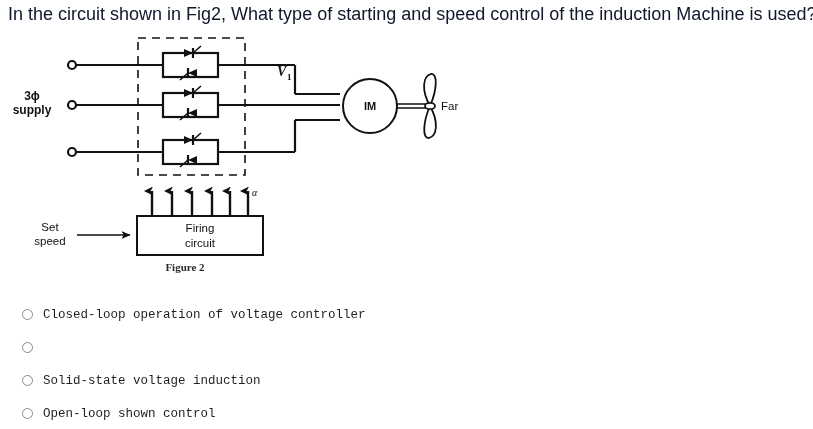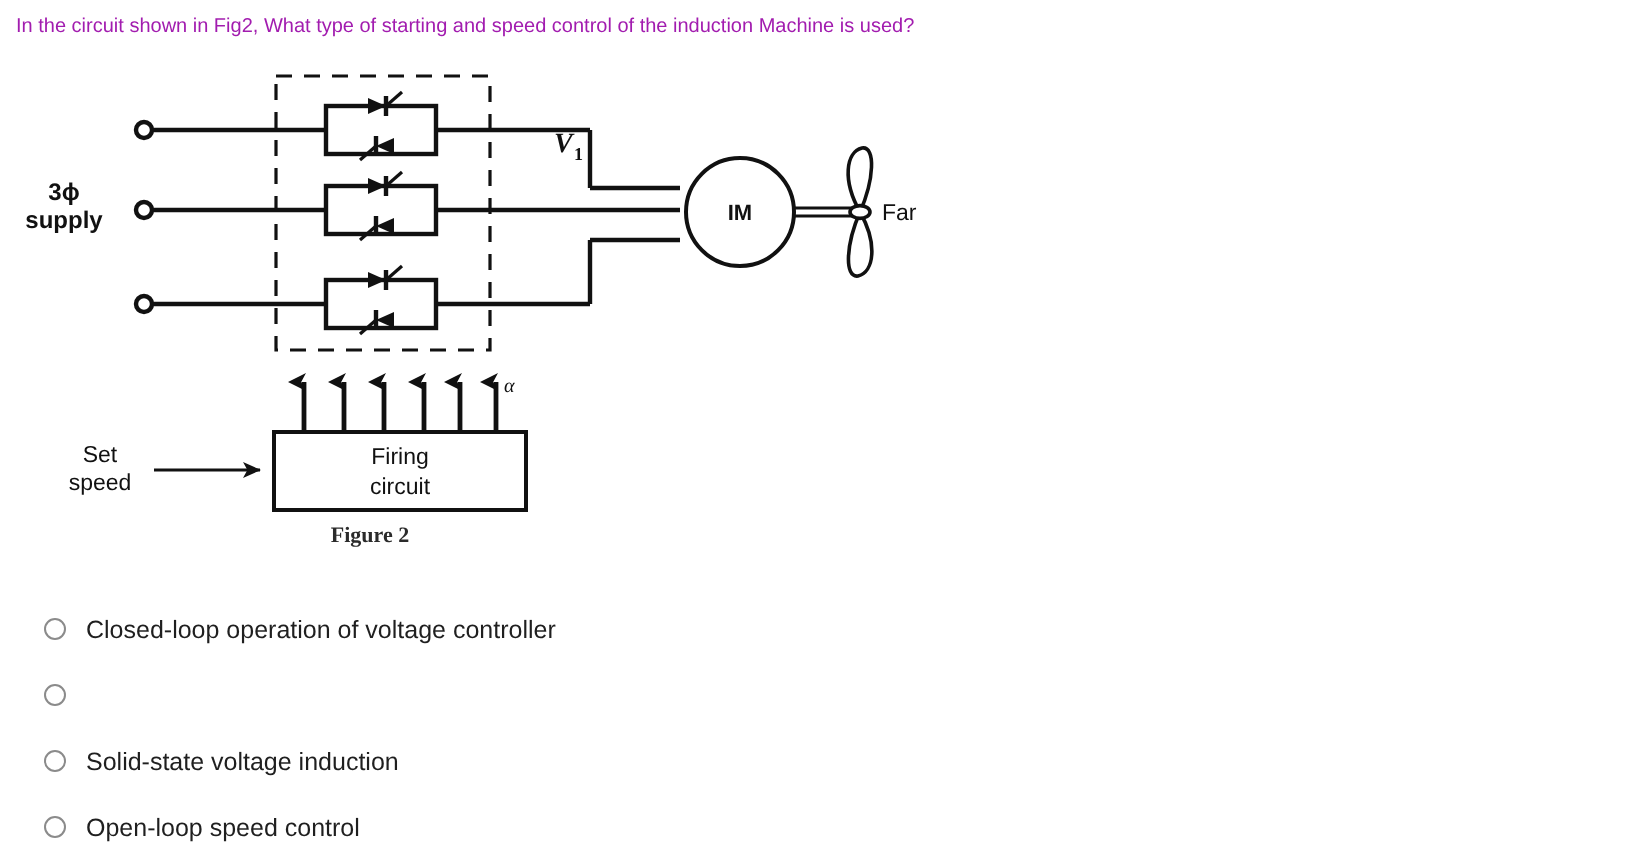--- a/index.html
+++ b/index.html
@@ -15,23 +15,23 @@
     color: #1a1a1a;
     overflow: hidden;
   }
 
   
   #question-stem {
     position: absolute;
     left: 8px;
     top: 6px;
     width: 780px;
-    font-size: 10px;
+    font-size: 18px;
     line-height: 16px;
-    color: #a21caf;
+    color: #0f172a;
     white-space: nowrap;
   }
 
   
   #figure-region {
     position: absolute;
     left: 0;
     top: 28px;
     width: 520px;
     height: 255px;
@@ -39,20 +39,21 @@
   #figure-svg {
     display: block;
   }
 
   
   #options-list {
     position: absolute;
     left: 22px;
     top: 298px;
     width: 420px;
+    font-family: Liberation Mono, monospace;
   }
   .option-row {
     display: flex;
     align-items: center;
     height: 33px;
   }
   .radio-mark {
     width: 11px;
     height: 11px;
     border: 1px solid #8b8b8b;
@@ -192,16 +193,16 @@
     <span class="radio-mark"></span>
   </div>
 
   <div class="option-row">
     <span class="radio-mark"></span>
     <span class="option-label">Solid-state voltage induction</span>
   </div>
 
   <div class="option-row">
     <span class="radio-mark"></span>
-    <span class="option-label">Open-loop speed control</span>
+    <span class="option-label">Open-loop shown control</span>
   </div>
 
 </div>
 
 </body></html>

